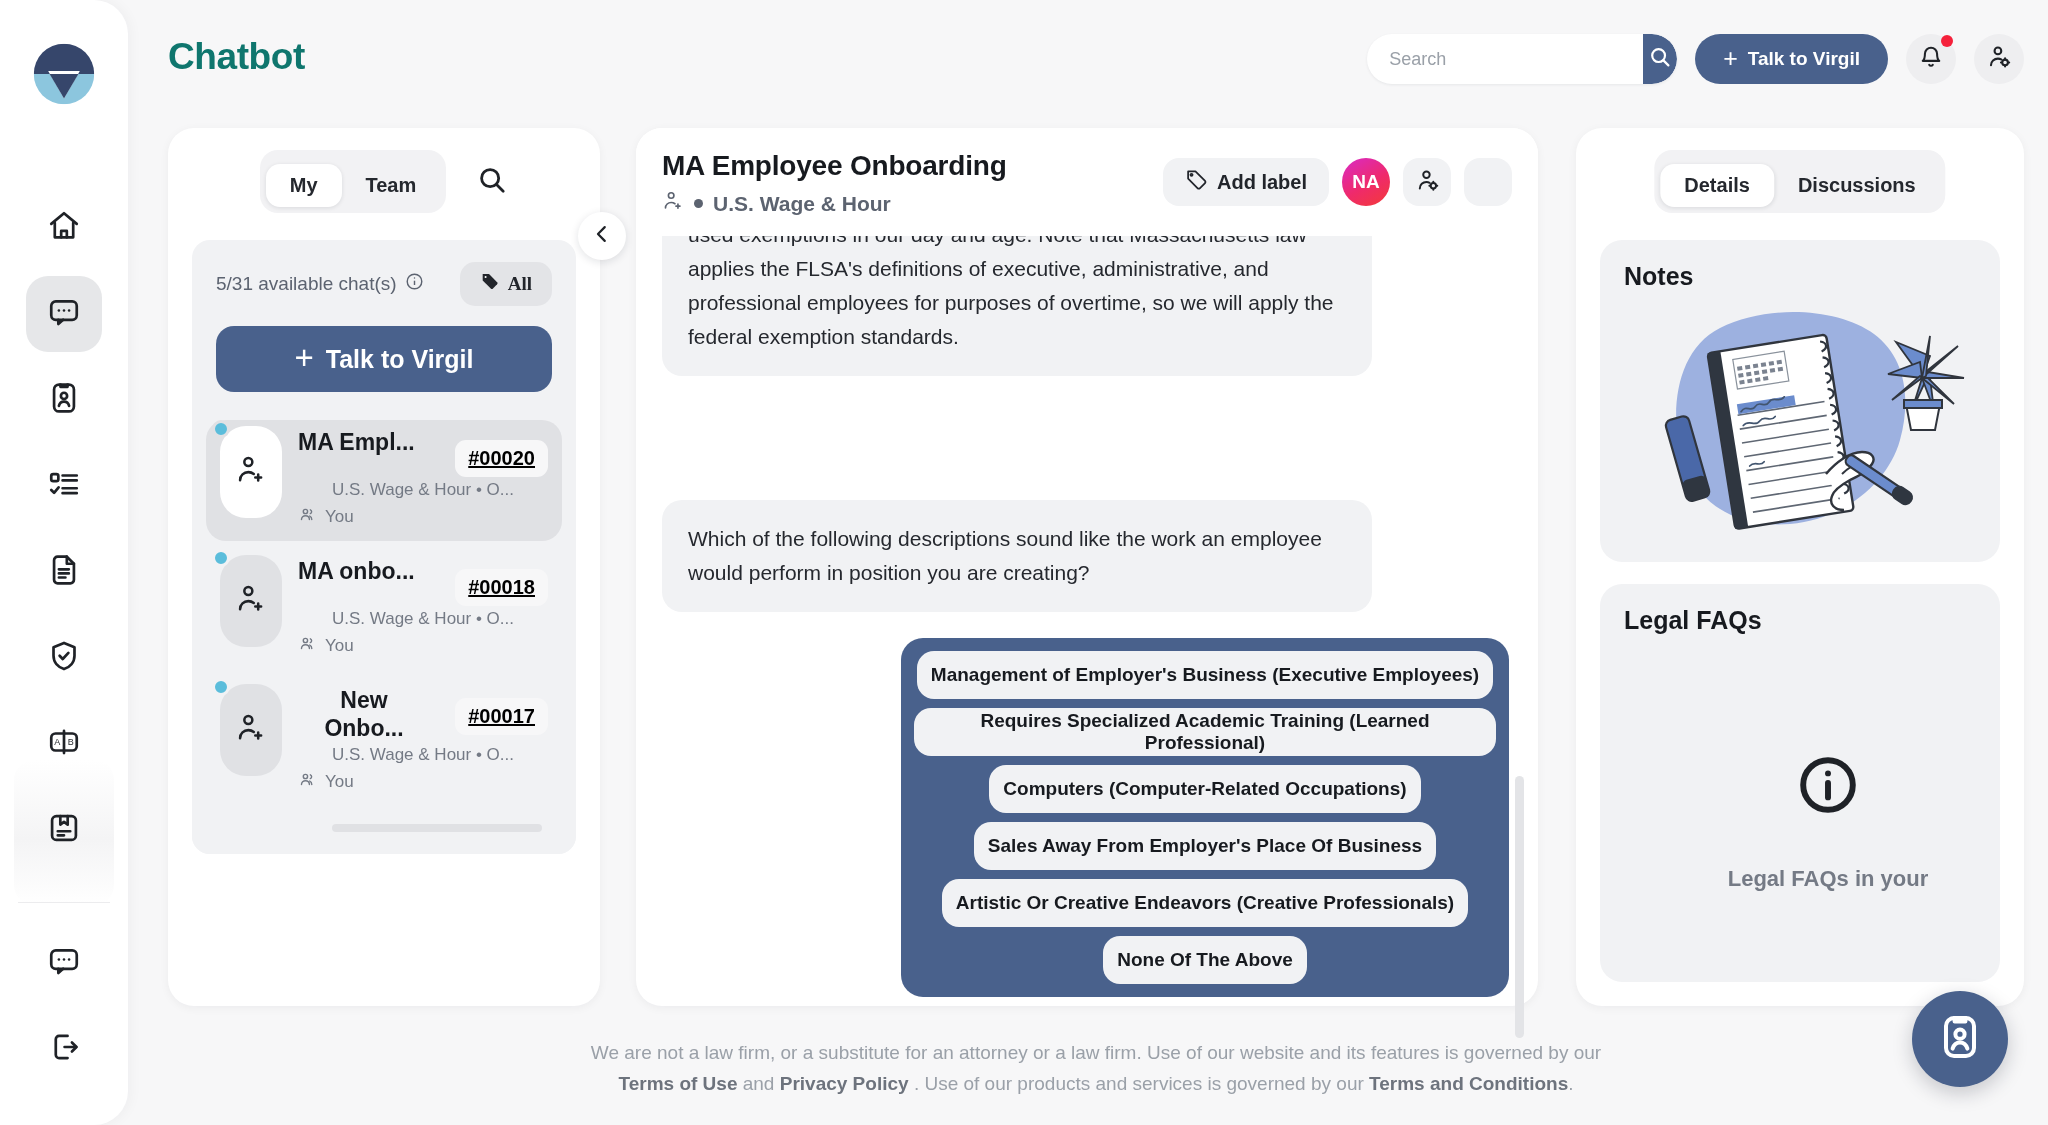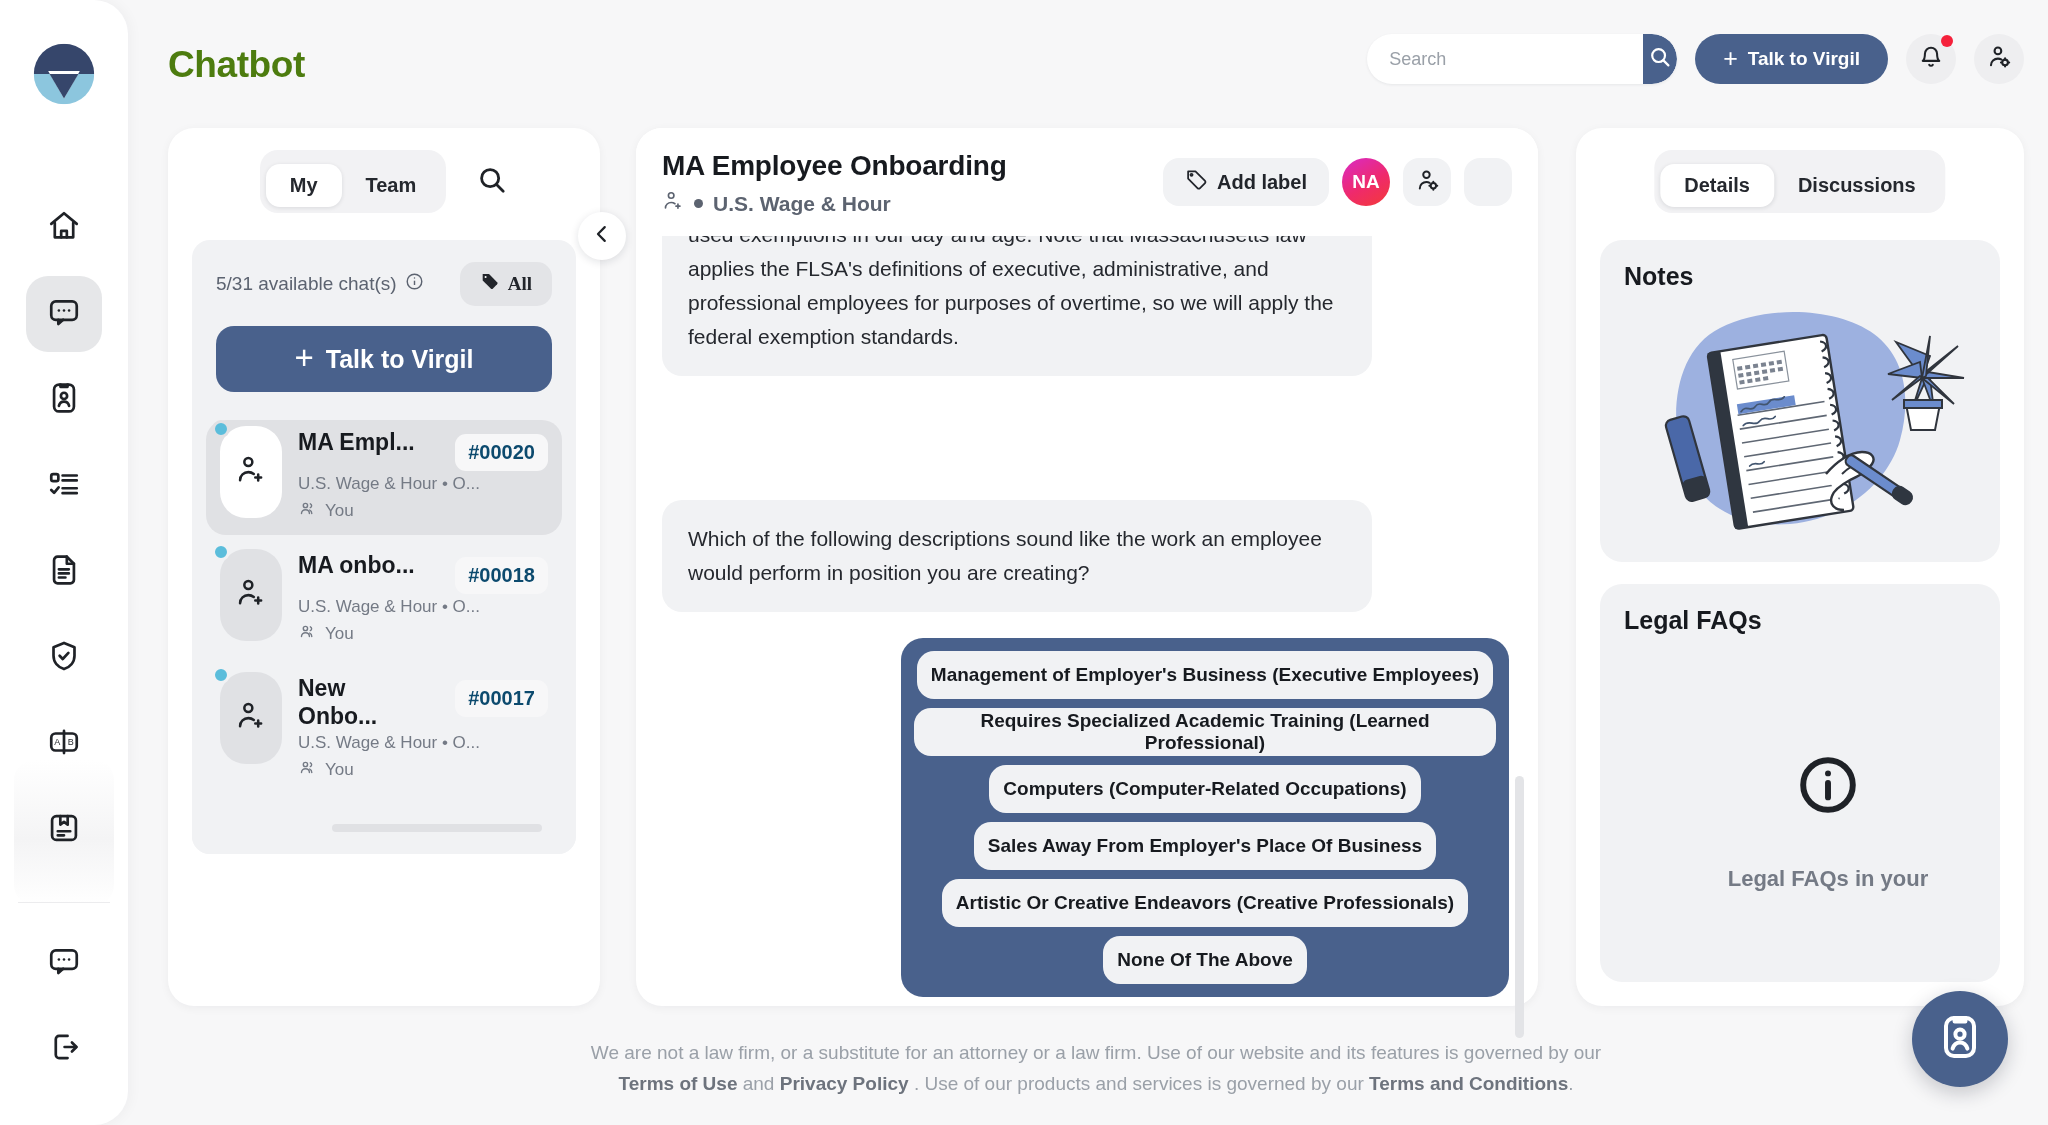--- a/index.html
+++ b/index.html
@@ -50,21 +50,21 @@
   #rail-shade {
     position: absolute; left: 14px; top: 760px; width: 100px; height: 145px;
     background: linear-gradient(180deg, rgba(246,246,247,0) 0%, #f4f4f5 55%, #ffffff 100%);
     border-radius: 20px;
     pointer-events: none;
   }
 
   
   #page-title {
     position: absolute; left: 168px; top: 36px;
-    font-size: 37px; font-weight: 700; color: #4d7c0f; letter-spacing: -.4px; margin-top: 8px;
+    font-size: 37px; font-weight: 700; color: #0f766e; letter-spacing: -.4px;
   }
   #header-right {
     position: absolute; right: 24px; top: 34px;
     display: flex; align-items: center; gap: 18px;
   }
   #search-wrap {
     display: flex; align-items: center;
     height: 50px; width: 310px;
     background: #ffffff; border-radius: 26px; overflow: hidden;
     box-shadow: 0 1px 3px rgba(17,24,39,.07);
@@ -136,20 +136,21 @@
     z-index: 30;
   }
   #collapse-btn svg { width: 22px; height: 22px; stroke: #1f2227; fill: none;
                       stroke-width: 2.4; stroke-linecap: round; stroke-linejoin: round; }
 
   #list-inner {
     position: absolute; left: 24px; top: 112px;
     width: 384px; height: 614px;
     background: #f1f2f4; border-radius: 18px;
     overflow: hidden;
+    text-align: center;
   }
   #avail-row {
     position: absolute; left: 24px; top: 22px; width: 336px;
     display: flex; align-items: center; justify-content: space-between;
   }
   #avail-text {
     font-size: 19px; color: #5c6370; display: flex; align-items: center; gap: 8px;
   }
   #avail-text svg { width: 19px; height: 19px; stroke: #5c6370; fill: none; stroke-width: 1.8; }
   #all-chip {
@@ -194,24 +195,25 @@
     background: #5bbddb; border: 3px solid #f1f2f4;
   }
   .chat-item.selected .unread-dot { border-color: #e0e1e4; }
   .chat-body { flex: 1; min-width: 0; padding-top: 2px; }
   .chat-title-row { display: flex; align-items: flex-start; gap: 8px; }
   .chat-title {
     font-size: 23px; font-weight: 700; color: #171a1f; line-height: 1.22;
     max-width: 132px; word-break: break-word;
   }
   .chat-ticket {
-    margin-left: auto; margin-top: 6px;
+    margin-left: auto; margin-top: 12px;
     background: #f7f7f8; border-radius: 11px;
-    padding: 7px 13px; font-size: 20px; font-weight: 700; color: #0c4a6e;
+    padding: 7px 13px; font-size: 20px; font-weight: 700; color: #000000;
     white-space: nowrap;
+    text-decoration: underline;
   }
   .chat-item.selected .chat-ticket { background: #f7f7f8; }
   .chat-sub {
     margin-top: 3px; font-size: 17px; color: #747a85; white-space: nowrap; overflow: hidden;
   }
   .chat-who {
     margin-top: 5px; display: flex; align-items: center; gap: 8px;
     font-size: 17px; color: #747a85;
   }
   .chat-who svg { width: 19px; height: 19px; stroke: #747a85; fill: none; stroke-width: 1.8;

